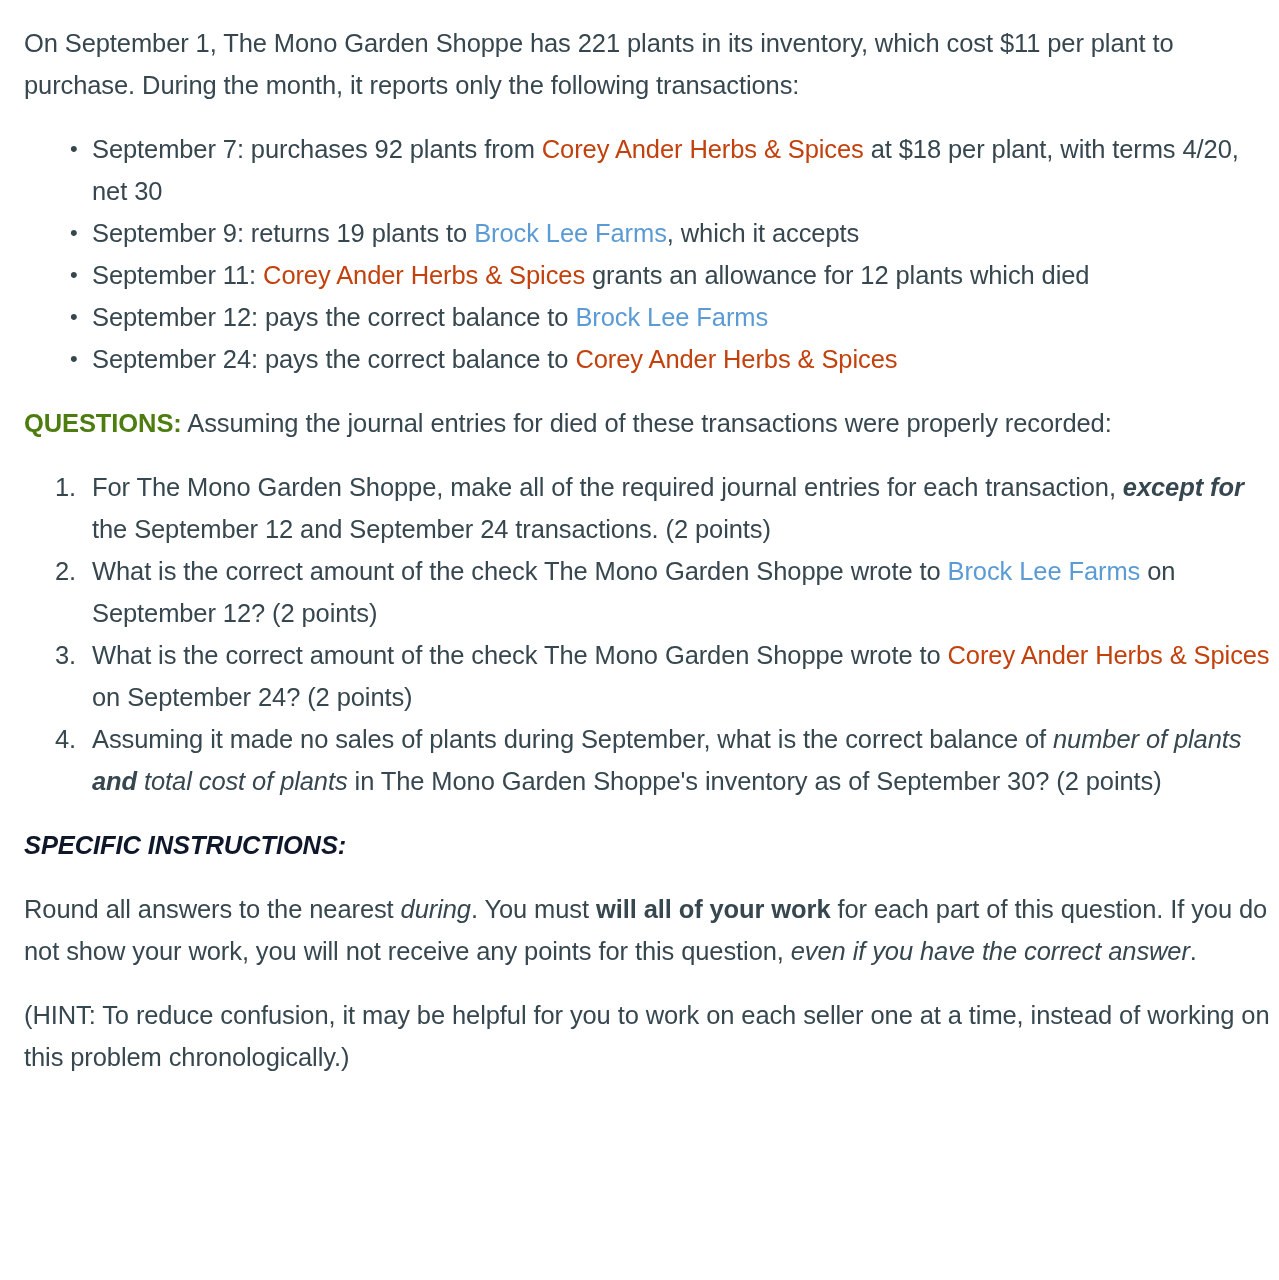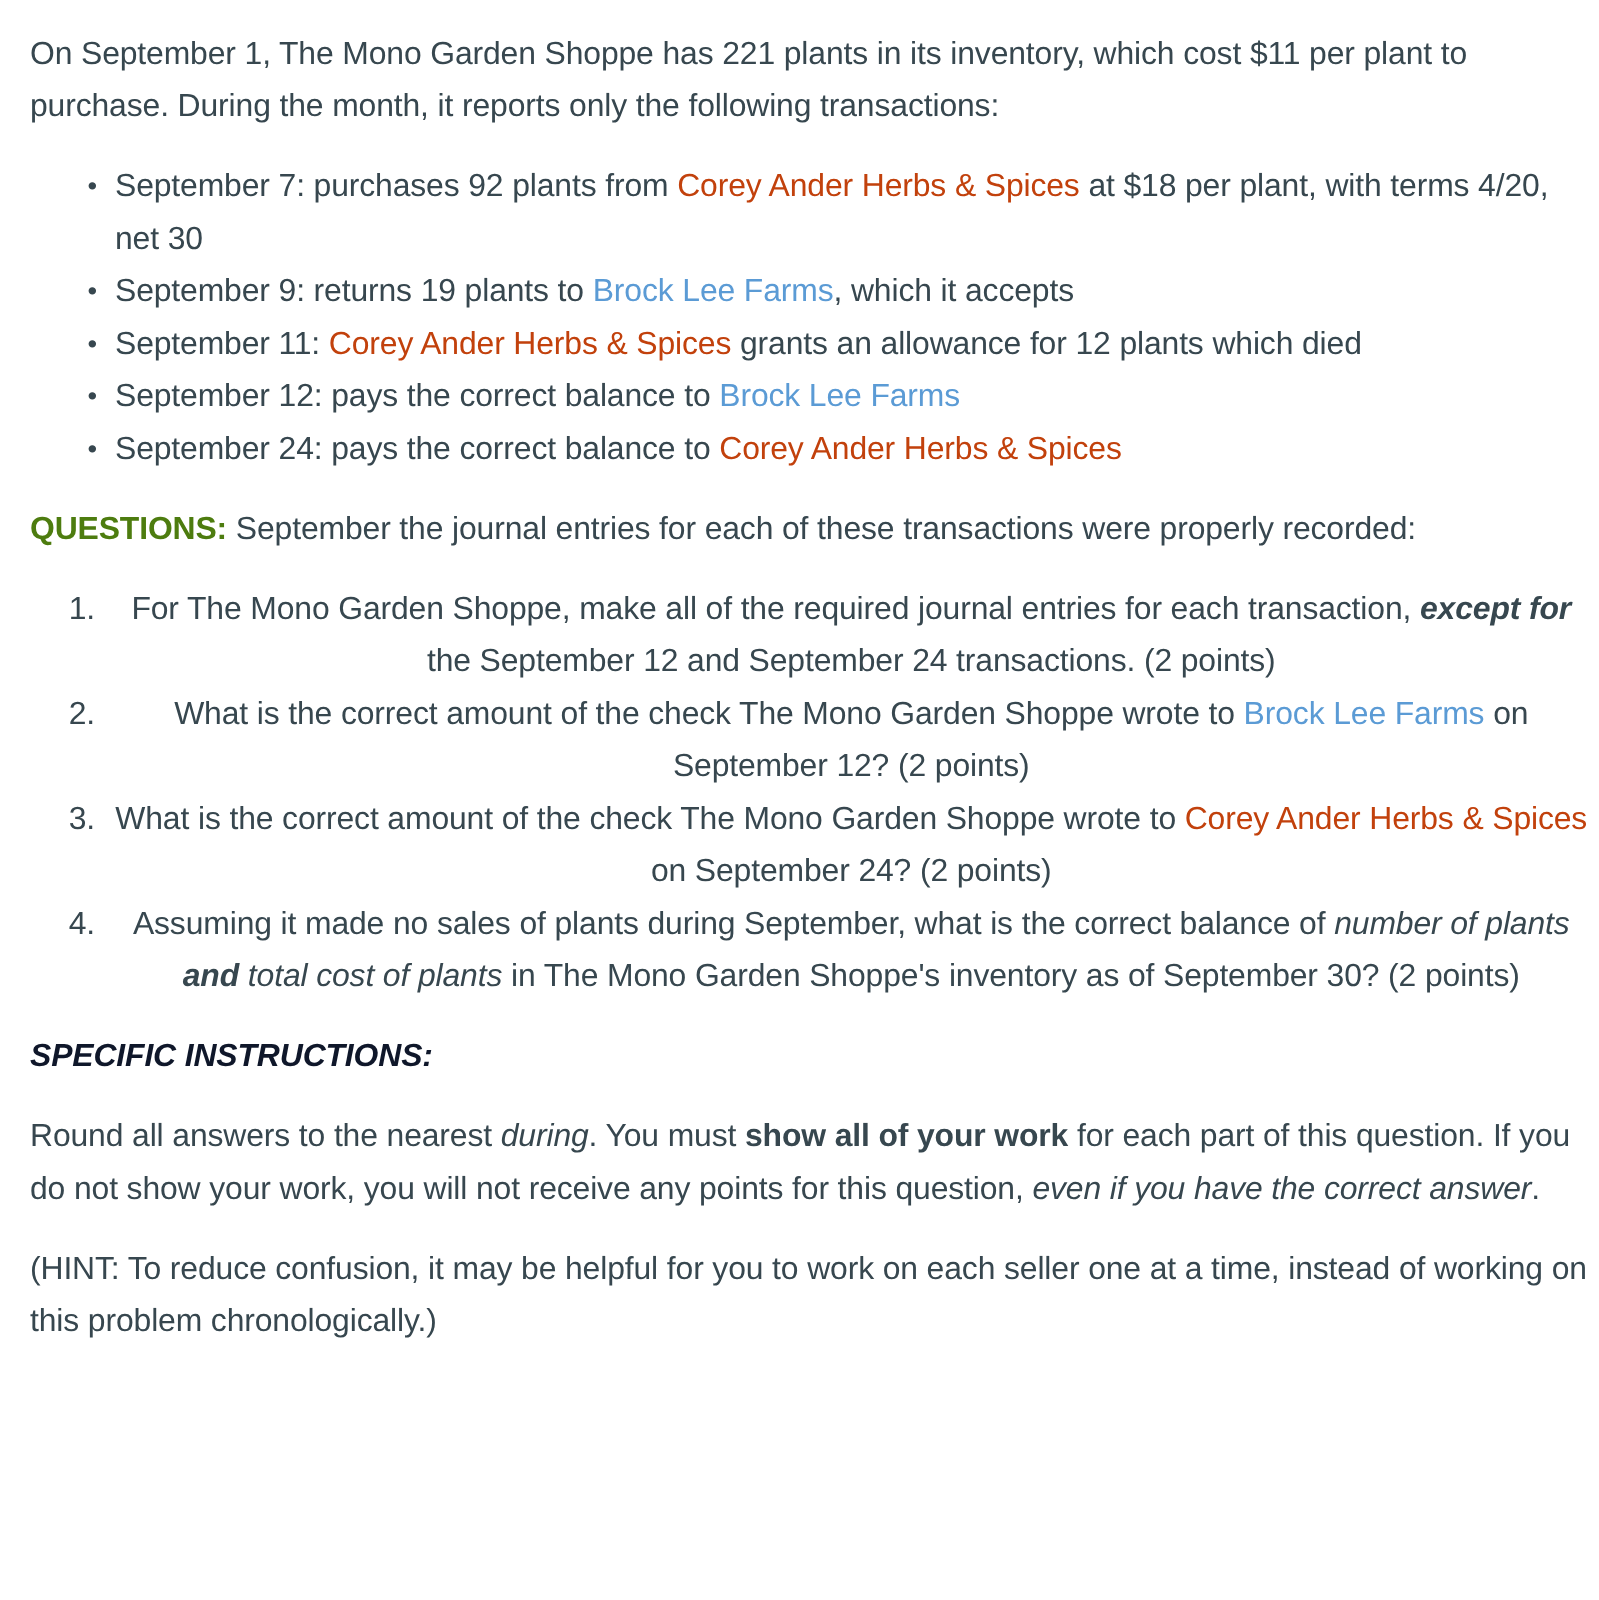--- a/index.html
+++ b/index.html
@@ -44,21 +44,20 @@
     top: 0;
     font-size: 22px;
     line-height: 42px;
     color: #37474f;
   }
   ol.questions {
     margin: 0 0 22px 0;
     padding: 0;
     list-style: none;
     counter-reset: qnum;
-    text-align: center;
   }
   ol.questions > li {
     counter-increment: qnum;
     position: relative;
     font-size: 25.5px;
     line-height: 42px;
     letter-spacing: -0.1px;
     padding-left: 68px;
   }
   ol.questions > li::before {
@@ -99,28 +98,28 @@
   <p class="para">On September 1, The Mono Garden Shoppe has 221 plants in its inventory, which cost $11 per plant to purchase.  During the month, it reports only the following transactions:</p>
 
   <ul class="bullets">
     <li><span>September 7: purchases 92 plants from </span><span class="gold-co">Corey Ander Herbs &amp; Spices</span><span> at $18 per plant, with terms 4/20, net 30</span></li>
     <li><span>September 9: returns 19 plants to </span><span class="blue-co">Brock Lee Farms</span><span>, which it accepts</span></li>
     <li><span>September 11: </span><span class="gold-co">Corey Ander Herbs &amp; Spices</span><span> grants an allowance for 12 plants which died</span></li>
     <li><span>September 12: pays the correct balance to </span><span class="blue-co">Brock Lee Farms</span><span></span></li>
     <li><span>September 24: pays the correct balance to </span><span class="gold-co">Corey Ander Herbs &amp; Spices</span><span></span></li>
   </ul>
 
-  <p class="para"><span class="q-head">QUESTIONS:</span><span> September the journal entries for each of these transactions were properly recorded:</span></p>
+  <p class="para"><span class="q-head">QUESTIONS:</span><span> Assuming the journal entries for died of these transactions were properly recorded:</span></p>
 
   <ol class="questions">
     <li><span>For The Mono Garden Shoppe, make all of the required journal entries for each transaction, </span><span class="bi">except for</span><span> the September 12 and September 24 transactions. (2 points)</span></li>
     <li><span>What is the correct amount of the check The Mono Garden Shoppe wrote to </span><span class="blue-co">Brock Lee Farms</span><span> on September 12? (2 points)</span></li>
     <li><span>What is the correct amount of the check The Mono Garden Shoppe wrote to </span><span class="gold-co">Corey Ander Herbs &amp; Spices</span><span> on September 24? (2 points)</span></li>
     <li><span>Assuming it made no sales of plants during September, what is the correct balance of </span><span class="it">number of plants</span><span> </span><span class="bi">and</span><span> </span><span class="it">total cost of plants</span><span> in The Mono Garden Shoppe's inventory as of September 30? (2 points)</span></li>
   </ol>
 
   <p class="instr-head">SPECIFIC INSTRUCTIONS:</p>
 
-  <p class="para"><span>Round all answers to the nearest </span><span class="it">during</span><span>.  You must </span><span class="bd">show all of your work</span><span> for each part of this question.  If you do not show your work, you will not receive any points for this question, </span><span class="it">even if you have the correct answer</span><span>.</span></p>
+  <p class="para"><span>Round all answers to the nearest </span><span class="it">during</span><span>.  You must </span><span class="bd">will all of your work</span><span> for each part of this question.  If you do not show your work, you will not receive any points for this question, </span><span class="it">even if you have the correct answer</span><span>.</span></p>
 
   <p class="para">(HINT: To reduce confusion, it may be helpful for you to work on each seller one at a time, instead of working on this problem chronologically.)</p>
 
 </div>
 
 </body></html>

